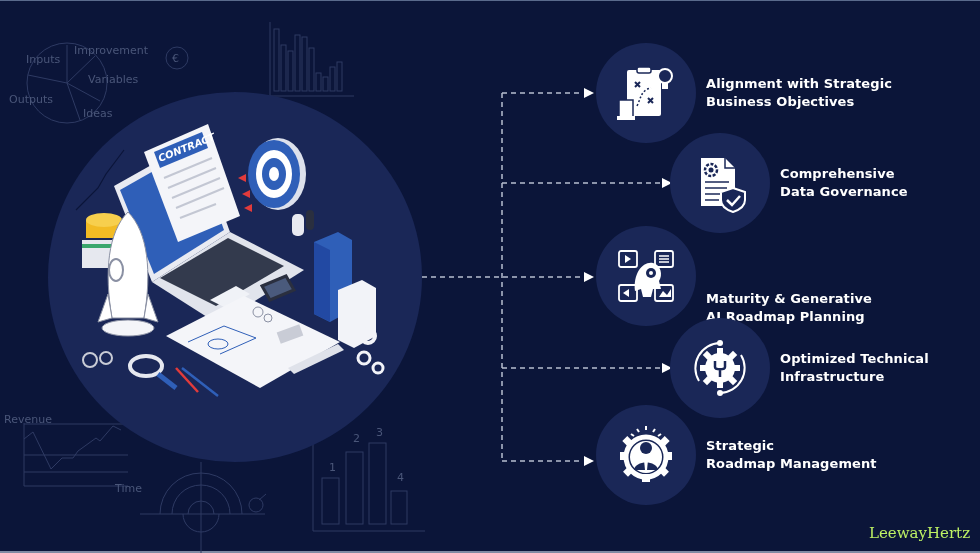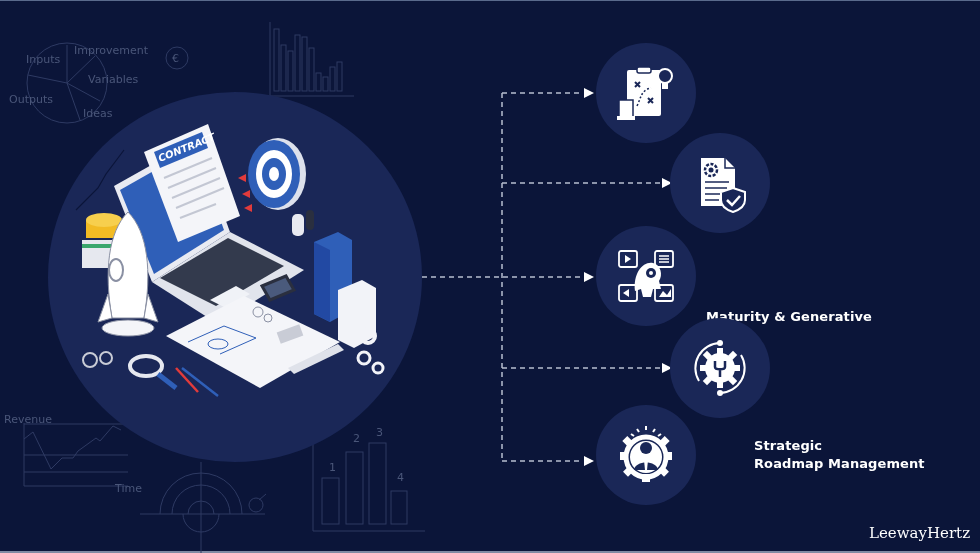--- a/index.html
+++ b/index.html
@@ -8,21 +8,21 @@
   .bg-deco{position:absolute;left:0;top:0;width:980px;height:553px;}
   .deco-text{fill:#4a5679;font-size:11px;font-family:"DejaVu Sans",sans-serif;}
   .hero-circle{position:absolute;left:48px;top:92px;width:374px;height:370px;border-radius:50%;background:#1a2757;}
   .hero-art{position:absolute;left:48px;top:92px;width:374px;height:370px;}
   .connectors{position:absolute;left:0;top:0;width:980px;height:553px;pointer-events:none;}
   .item{position:absolute;display:flex;align-items:center;}
   .icon-circle{width:100px;height:100px;border-radius:50%;background:#1a2757;display:flex;align-items:center;justify-content:center;flex-shrink:0;}
   .icon-circle svg{width:62px;height:62px;}
   .label{color:#ffffff;font-size:13px;line-height:18px;margin-left:10px;font-weight:600;letter-spacing:0.1px;}
   .label span{display:block;}
-  .watermark{position:absolute;left:869px;top:524px;color:#ffffff;font-family:"DejaVu Serif","Liberation Serif",serif;font-size:15px;}
+  .watermark{position:absolute;left:869px;top:524px;color:#bef264;font-family:"DejaVu Serif","Liberation Serif",serif;font-size:15px;}
 </style>
 </head>
 <body>
 
 <div class="frame"></div>
 
 <svg class="bg-deco" viewBox="0 0 980 553">
 
   <g stroke="#2e3a63" fill="none" stroke-width="1">
     <circle cx="67" cy="83" r="40"></circle>
@@ -203,38 +203,46 @@
       <rect x="12" y="8" width="34" height="46" rx="2" fill="#ffffff"></rect>
       <rect x="22" y="5" width="14" height="6" rx="2" fill="#ffffff" stroke="#1a2757" stroke-width="1.5"></rect>
       <path d="M20,20 l5,5 M25,20 l-5,5 M33,36 l5,5 M38,36 l-5,5" stroke="#1a2757" stroke-width="2"></path>
       <path d="M22,44 C26,36 26,28 36,26" stroke="#1a2757" stroke-width="1.5" fill="none" stroke-dasharray="2,2"></path>
       <circle cx="50" cy="14" r="7" fill="#1a2757" stroke="#ffffff" stroke-width="2"></circle>
       <rect x="47" y="21" width="6" height="6" fill="#ffffff"></rect>
       <rect x="4" y="38" width="14" height="18" fill="#ffffff" stroke="#1a2757" stroke-width="1.5"></rect>
       <rect x="2" y="54" width="18" height="4" fill="#ffffff"></rect>
     </svg>
   </div>
+  <div class="label">
+    <span>Alignment with Strategic</span>
+    <span>Business Objectives</span>
+  </div>
 </div>
 
 <div class="item" style="left:670px;top:133px;">
   <div class="icon-circle">
     <svg viewBox="0 0 62 62">
       <path d="M12,6 H36 L46,16 V54 H12 Z" fill="#ffffff"></path>
       <path d="M36,6 V16 H46" fill="none" stroke="#1a2757" stroke-width="1.5"></path>
       <circle cx="22" cy="18" r="6" fill="none" stroke="#1a2757" stroke-width="2.5" stroke-dasharray="3,1.5"></circle>
       <circle cx="22" cy="18" r="2.5" fill="#1a2757"></circle>
       <g stroke="#1a2757" stroke-width="1.5">
         <line x1="16" y1="30" x2="40" y2="30"></line>
         <line x1="16" y1="36" x2="38" y2="36"></line>
         <line x1="16" y1="42" x2="32" y2="42"></line>
         <line x1="16" y1="48" x2="30" y2="48"></line>
       </g>
       <path d="M44,36 L56,40 V48 C56,54 50,58 44,60 C38,58 32,54 32,48 V40 Z" fill="#1a2757" stroke="#ffffff" stroke-width="2"></path>
       <polyline points="38,48 43,53 51,44" fill="none" stroke="#ffffff" stroke-width="2.5"></polyline>
     </svg>
+  </div>
+  <div class="label">
+    <span>Comprehensive</span>
+    <span>Data Governance</span>
   </div>
 </div>
 
 <div class="item" style="left:596px;top:226px;align-items:flex-end;">
   <div class="icon-circle">
     <svg viewBox="0 0 62 62">
       <g fill="none" stroke="#ffffff" stroke-width="1.8">
         <rect x="4" y="6" width="18" height="16" rx="2"></rect>
         <rect x="40" y="6" width="18" height="16" rx="2"></rect>
         <rect x="4" y="40" width="18" height="16" rx="2"></rect>
@@ -248,20 +256,21 @@
         </g>
       <polygon points="44,52 48,46 52,50 56,44 56,52" fill="#ffffff"></polygon>
       <polygon points="8,48 14,44 14,52" fill="#ffffff"></polygon>
       <path d="M20,46 C18,28 28,16 38,18 C46,20 48,30 44,36 L46,44 L38,44 L36,52 L28,52 L26,44 Z" fill="#ffffff"></path>
       <circle cx="36" cy="28" r="5" fill="#1a2757"></circle>
       <circle cx="36" cy="28" r="2" fill="#ffffff"></circle>
     </svg>
   </div>
   <div class="label">
     <span>Maturity &amp; Generative</span>
+    <span>AI Roadmap Planning</span>
   </div>
 </div>
 
 <div class="item" style="left:670px;top:318px;">
   <div class="icon-circle">
     <svg viewBox="0 0 62 62">
       <path d="M31,6 A25,25 0 0 0 10,44" fill="none" stroke="#ffffff" stroke-width="2"></path>
       <path d="M31,56 A25,25 0 0 0 52,18" fill="none" stroke="#ffffff" stroke-width="2"></path>
       <circle cx="31" cy="6" r="3" fill="#ffffff"></circle>
       <circle cx="31" cy="56" r="3" fill="#ffffff"></circle>
@@ -272,23 +281,27 @@
         <rect x="11" y="28" width="8" height="6"></rect>
         <rect x="43" y="28" width="8" height="6"></rect>
         <rect x="15" y="15" width="7" height="6" transform="rotate(45 18 18)"></rect>
         <rect x="40" y="15" width="7" height="6" transform="rotate(-45 44 18)"></rect>
         <rect x="15" y="41" width="7" height="6" transform="rotate(-45 18 44)"></rect>
         <rect x="40" y="41" width="7" height="6" transform="rotate(45 44 44)"></rect>
       </g>
       <path d="M26,24 V30 C26,33 36,33 36,30 V24 M31,32 V40" fill="none" stroke="#1a2757" stroke-width="2.5"></path>
     </svg>
   </div>
-</div>
-
-<div class="item" style="left:596px;top:405px;gap:48px;">
+  <div class="label">
+    <span>Optimized Technical</span>
+    <span>Infrastructure</span>
+  </div>
+</div>
+
+<div class="item" style="left:596px;top:405px;">
   <div class="icon-circle">
     <svg viewBox="0 0 62 62">
       <g fill="#ffffff">
         <rect x="5" y="28" width="8" height="8"></rect>
         <rect x="49" y="28" width="8" height="8"></rect>
         <rect x="27" y="50" width="8" height="8"></rect>
         <rect x="9" y="44" width="8" height="7" transform="rotate(-45 13 47)"></rect>
         <rect x="45" y="44" width="8" height="7" transform="rotate(45 49 47)"></rect>
         <rect x="9" y="14" width="8" height="7" transform="rotate(45 13 17)"></rect>
         <rect x="45" y="14" width="8" height="7" transform="rotate(-45 49 17)"></rect>

